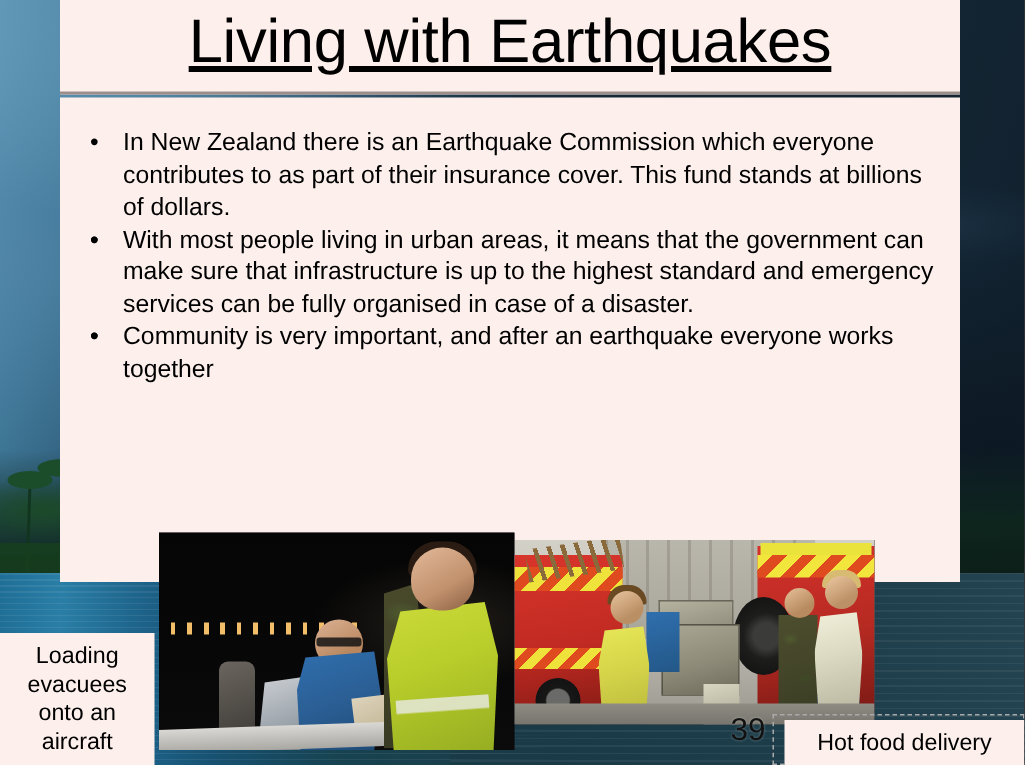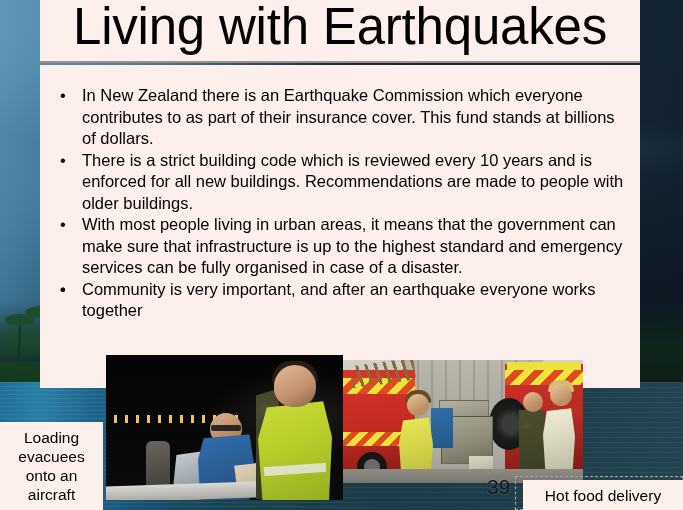--- a/index.html
+++ b/index.html
@@ -78,23 +78,24 @@
     position: absolute;
     left: 40px; top: 0; width: 600px; height: 63px;
     background: #fdf0ec;
     border-bottom: 2px solid #9b8e8b;
     box-sizing: border-box;
   }
   .title-text {
     position: absolute;
     left: 0; right: 0; top: 3px;
     text-align: center;
-    font-size: 51px;
+    font-size: 41px;
     line-height: 48px;
     color: #000;
+    text-decoration: underline;
     text-underline-offset: 3px;
     letter-spacing: -0.2px;
     white-space: nowrap;
   }
 
   
   .content-box {
     position: absolute;
     left: 40px; top: 65px; width: 600px; height: 323px;
     background: #fdf0ec;
@@ -418,21 +419,20 @@
   </div>
 
   <div class="content-box">
     <ul class="bullets">
       <li class="bullet">
         <span class="dot">•</span>
         <span>In New Zealand there is an Earthquake Commission which everyone contributes to as part of their insurance cover. This fund stands at billions of dollars.</span>
       </li>
       <li class="bullet">
         <span class="dot">•</span>
-        <span>There is a strict building code which is reviewed every 10 years and is enforced for all new buildings. Recommendations are made to people with older buildings.</span>
       </li>
       <li class="bullet">
         <span class="dot">•</span>
         <span>With most people living in urban areas, it means that the government can make sure that infrastructure is up to the highest standard and emergency services can be fully organised in case of a disaster.</span>
       </li>
       <li class="bullet">
         <span class="dot">•</span>
       </li>
       <li class="bullet">
         <span class="dot">•</span>

